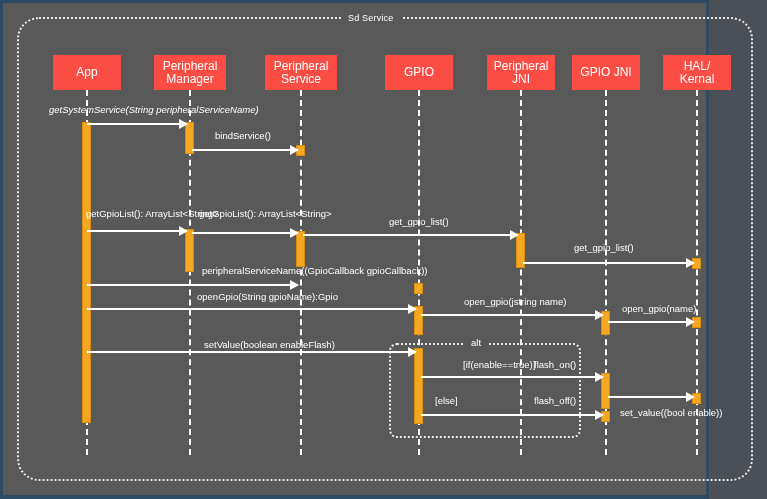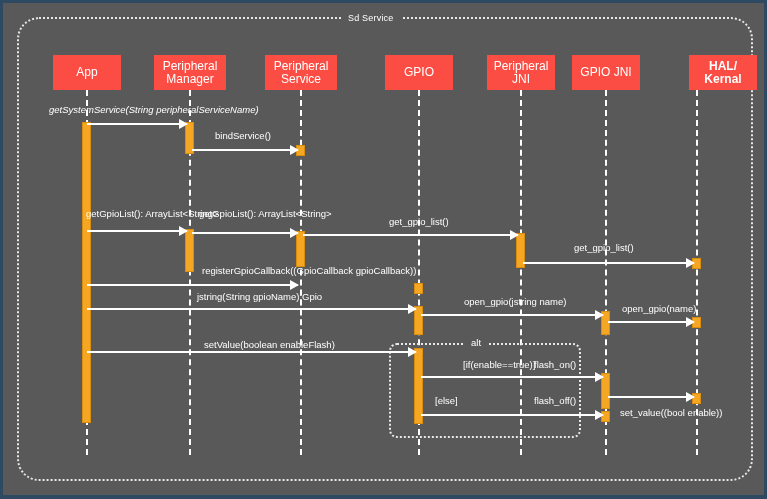--- a/index.html
+++ b/index.html
@@ -4,21 +4,21 @@
 <style>
   html,body{margin:0;padding:0;}
   body{
     width:767px;height:499px;
     background:#4a4f58;
     font-family:"Liberation Sans", sans-serif;
     overflow:hidden;
   }
   #canvas{
     position:relative;
-    width:767px;height:499px;
+    width:709px;height:499px;
     background:#595959;
     box-sizing:border-box;
     border-top:3px solid #2e4a63;
     border-bottom:4px solid #2e4a63;
     border-left:3px solid #2e4a63;
     border-right:3px solid #2e4a63;
   }
   
   #frame{
     position:absolute;
@@ -133,21 +133,21 @@
       </div>
       <div class="lifeline-head big" style="left: 382px; top: 52px; width: 68px; height: 35px;">
         <span>GPIO</span>
       </div>
       <div class="lifeline-head" style="left: 484px; top: 52px; width: 68px; height: 35px;">
         <span>Peripheral<br>JNI</span>
       </div>
       <div class="lifeline-head" style="left: 569px; top: 52px; width: 68px; height: 35px; align-items: center;">
         <span>GPIO JNI</span>
       </div>
-      <div class="lifeline-head" style="left: 686px; top: 52px; width: 68px; height: 35px; font-weight: bold;">
+      <div class="lifeline-head" style="left: 660px; top: 52px; width: 68px; height: 35px;">
         <span>HAL/<br>Kernal</span>
       </div>
     </div>
 
   <div id="alt-box" style="left: 386px; top: 340px; width: 192px; height: 95px;"></div>
   <div id="alt-label" style="left: 462px; top: 334px;">alt</div>
 
   <div id="activations-layer">
       <div class="activation" style="left: 79px; top: 119px; height: 301px;"></div>
       <div class="activation" style="left: 182px; top: 119px; height: 32px;"></div>
@@ -186,25 +186,25 @@
         <div class="head"></div>
       </div>
       <div class="msg-label" style="left: 386px; top: 213px;">get_gpio_list()</div>
       <div class="msg" style="left: 520px; top: 259px; width: 171px;">
         <div class="head"></div>
       </div>
       <div class="msg-label" style="left: 571px; top: 239px;">get_gpio_list()</div>
       <div class="msg" style="left: 84px; top: 281px; width: 211px;">
         <div class="head"></div>
       </div>
-      <div class="msg-label" style="left: 199px; top: 262px;">registerGpioCallback((GpioCallback gpioCallback))</div>
+      <div class="msg-label" style="left: 199px; top: 262px;">peripheralServiceName((GpioCallback gpioCallback))</div>
       <div class="msg" style="left: 84px; top: 305px; width: 329px;">
         <div class="head"></div>
       </div>
-      <div class="msg-label" style="left: 194px; top: 288px;">jstring(String gpioName):Gpio</div>
+      <div class="msg-label" style="left: 194px; top: 288px;">openGpio(String gpioName):Gpio</div>
       <div class="msg" style="left: 418px; top: 311px; width: 182px;">
         <div class="head"></div>
       </div>
       <div class="msg-label" style="left: 461px; top: 293px;">open_gpio(jstring name)</div>
       <div class="msg" style="left: 605px; top: 318px; width: 86px;">
         <div class="head"></div>
       </div>
       <div class="msg-label" style="left: 619px; top: 300px;">open_gpio(name)</div>
       <div class="msg" style="left: 84px; top: 348px; width: 329px;">
         <div class="head"></div>

